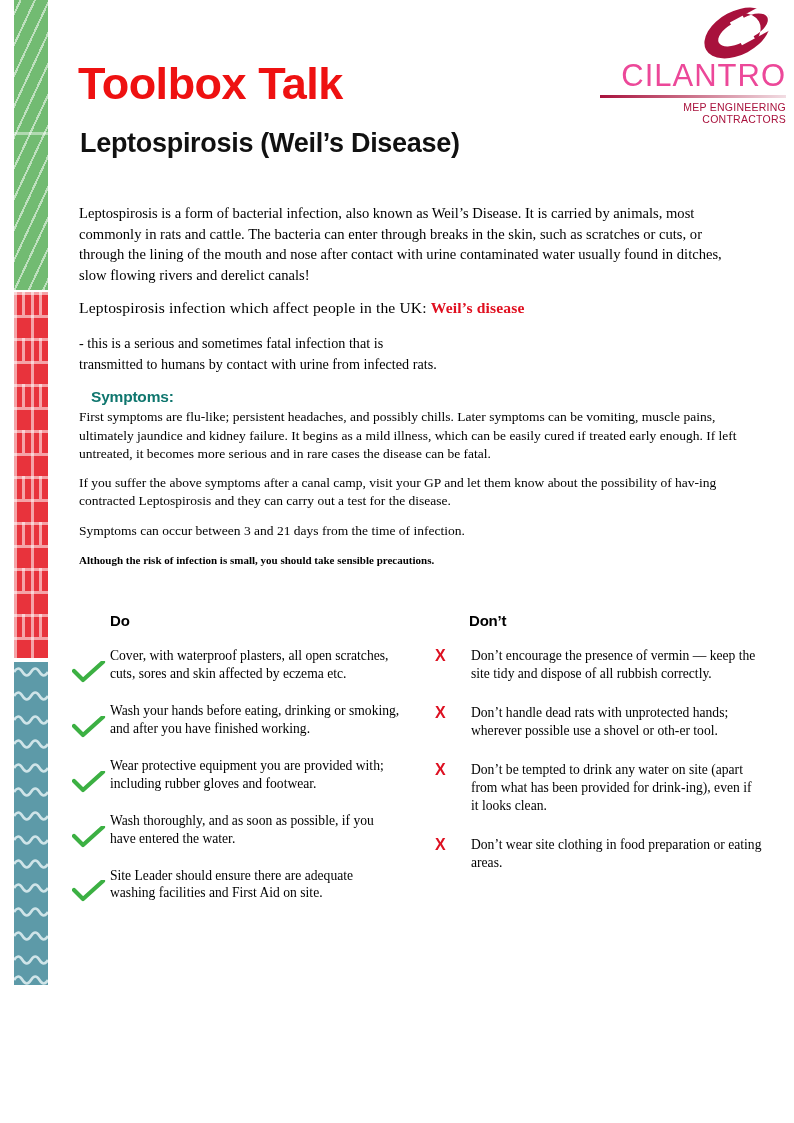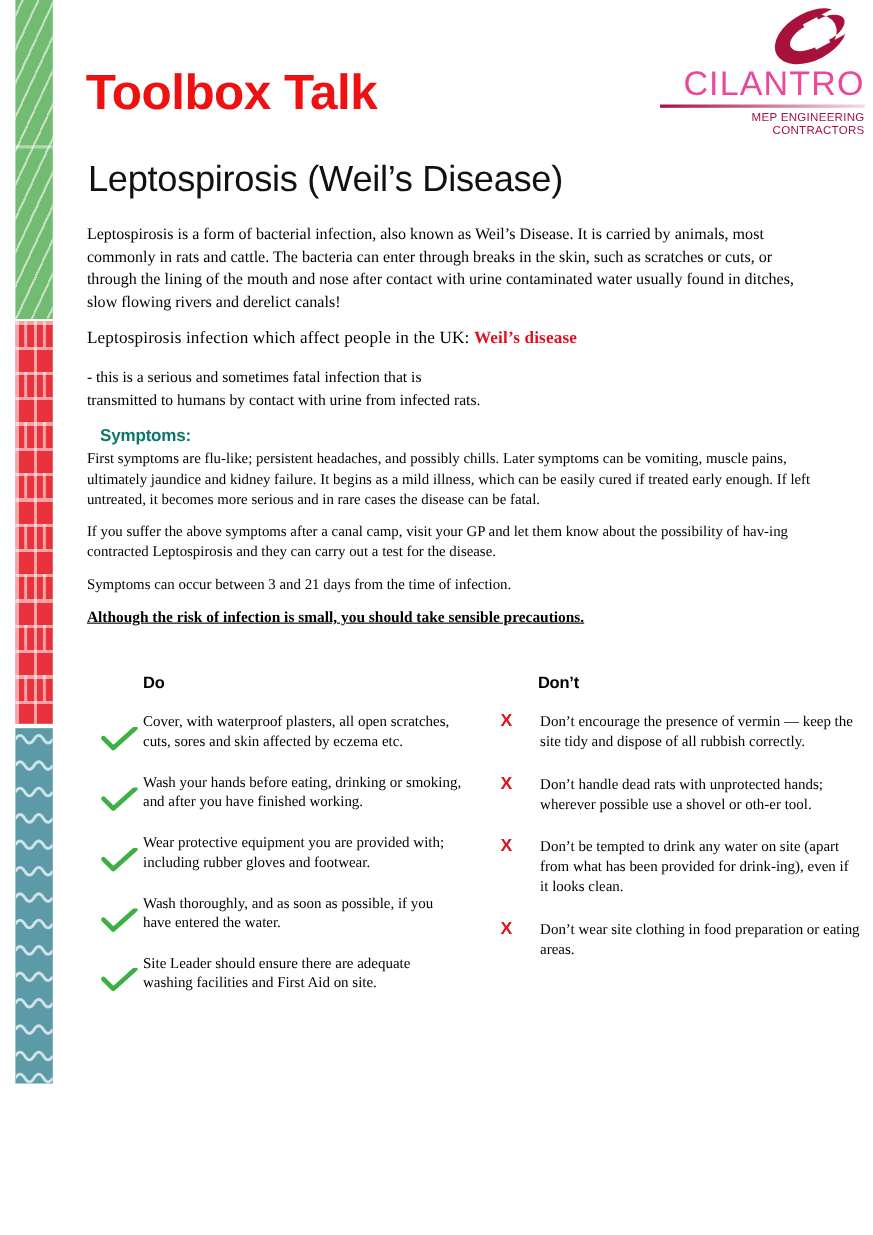--- a/index.html
+++ b/index.html
@@ -134,24 +134,24 @@
     top: 58px;
     font-family: "Liberation Sans", sans-serif;
     font-weight: bold;
     font-size: 45px;
     color: #ee1111;
     letter-spacing: -0.5px;
   }
   #title-sub {
     position: absolute;
     left: 80px;
-    top: 144px;
-    font-family: "Liberation Sans", sans-serif;
-    font-weight: normal;
-    font-size: 33px;
+    top: 128px;
+    font-family: "Liberation Sans", sans-serif;
+    font-weight: bold;
+    font-size: 27px;
     color: #111111;
     letter-spacing: -0.3px;
   }
 
   
   #content {
     position: absolute;
     left: 79px;
     top: 203px;
     width: 668px;
@@ -185,30 +185,29 @@
     color: #0f766e;
     margin: 4px 0 2px 12px;
     letter-spacing: -0.2px;
   }
   .para-dense {
     font-size: 13.5px;
     line-height: 1.35;
     margin: 0 0 11px 0;
   }
   .para-bold {
-    font-size: 14px;
+    font-size: 11px;
     font-weight: bold;
     margin: 14px 0 0 0;
-    text-decoration: underline;
   }
 
   
   #columns {
     position: absolute;
-    left: 92px;
+    left: 72px;
     top: 612px;
     width: 690px;
     display: flex;
     gap: 32px;
   }
   .col { width: 330px; position: relative; }
   .col-head {
     font-family: "Liberation Sans", sans-serif;
     font-weight: bold;
     font-size: 15px;

